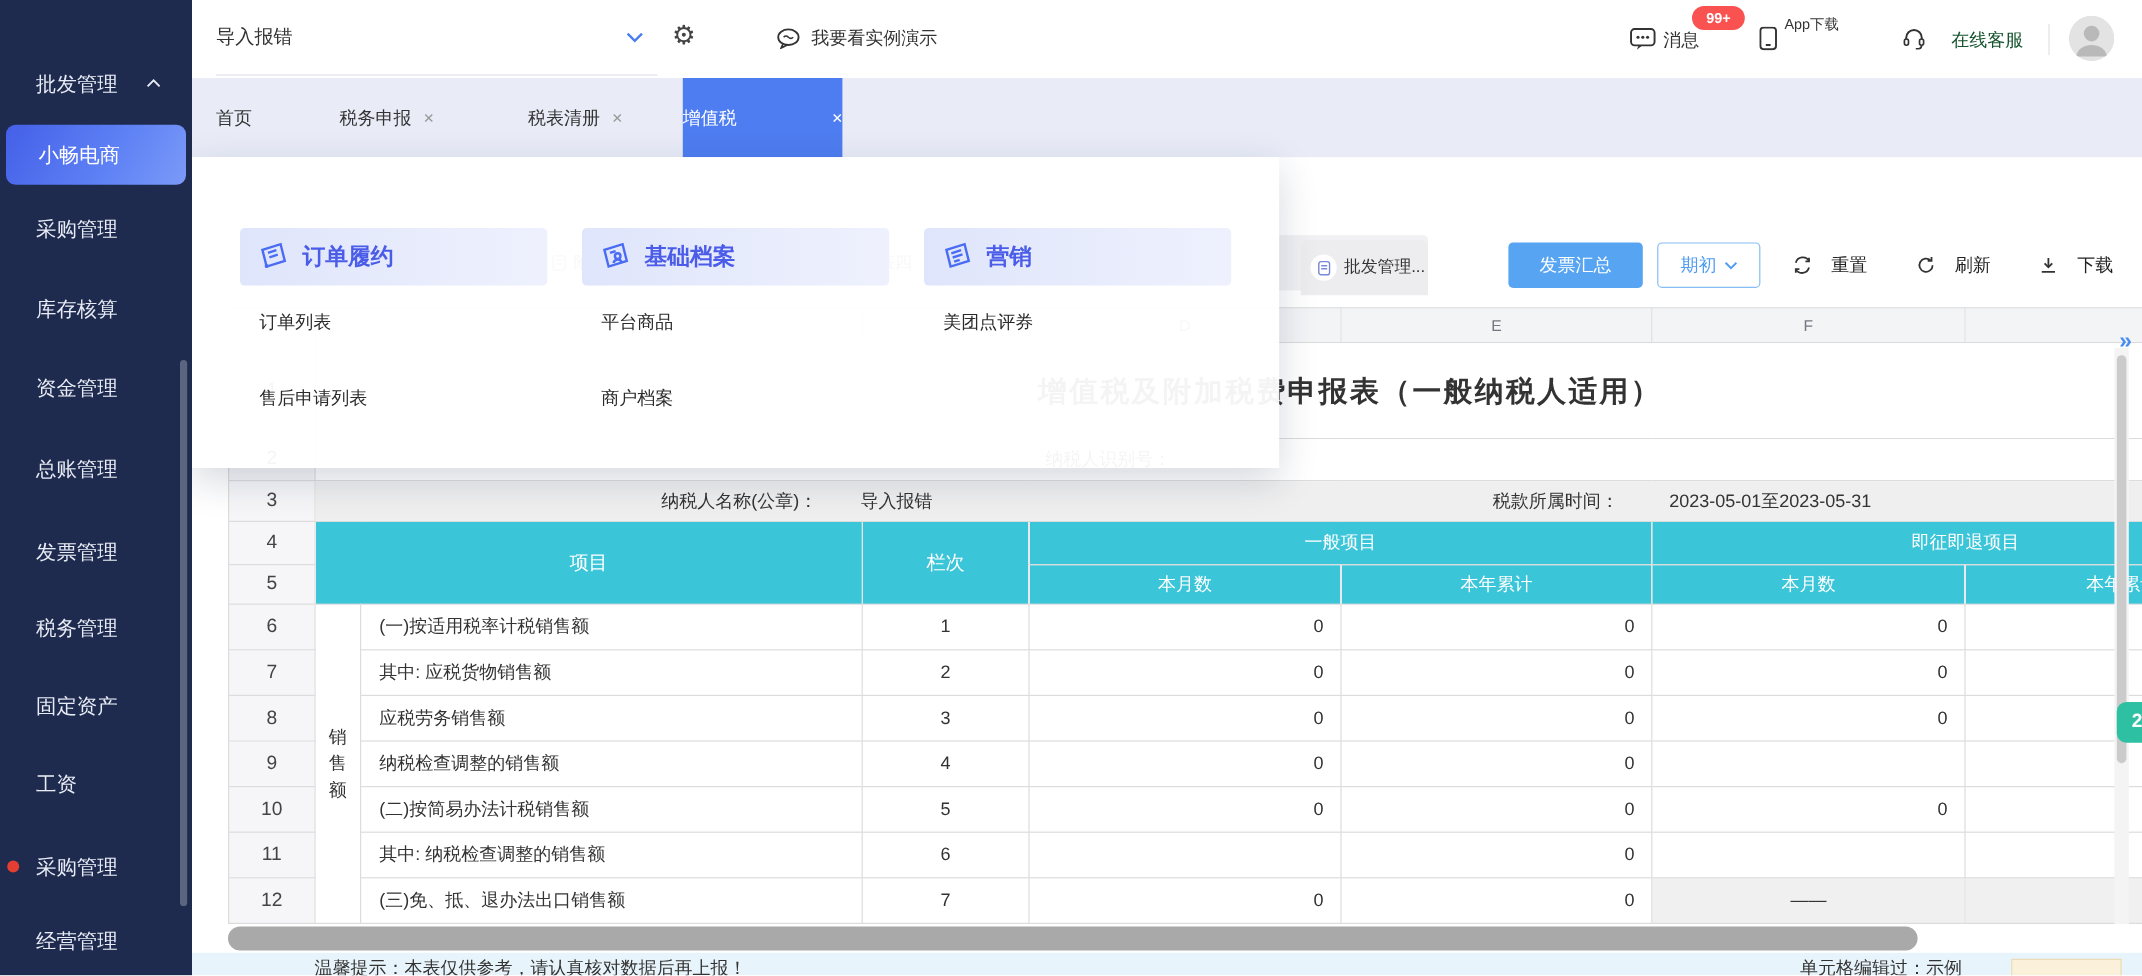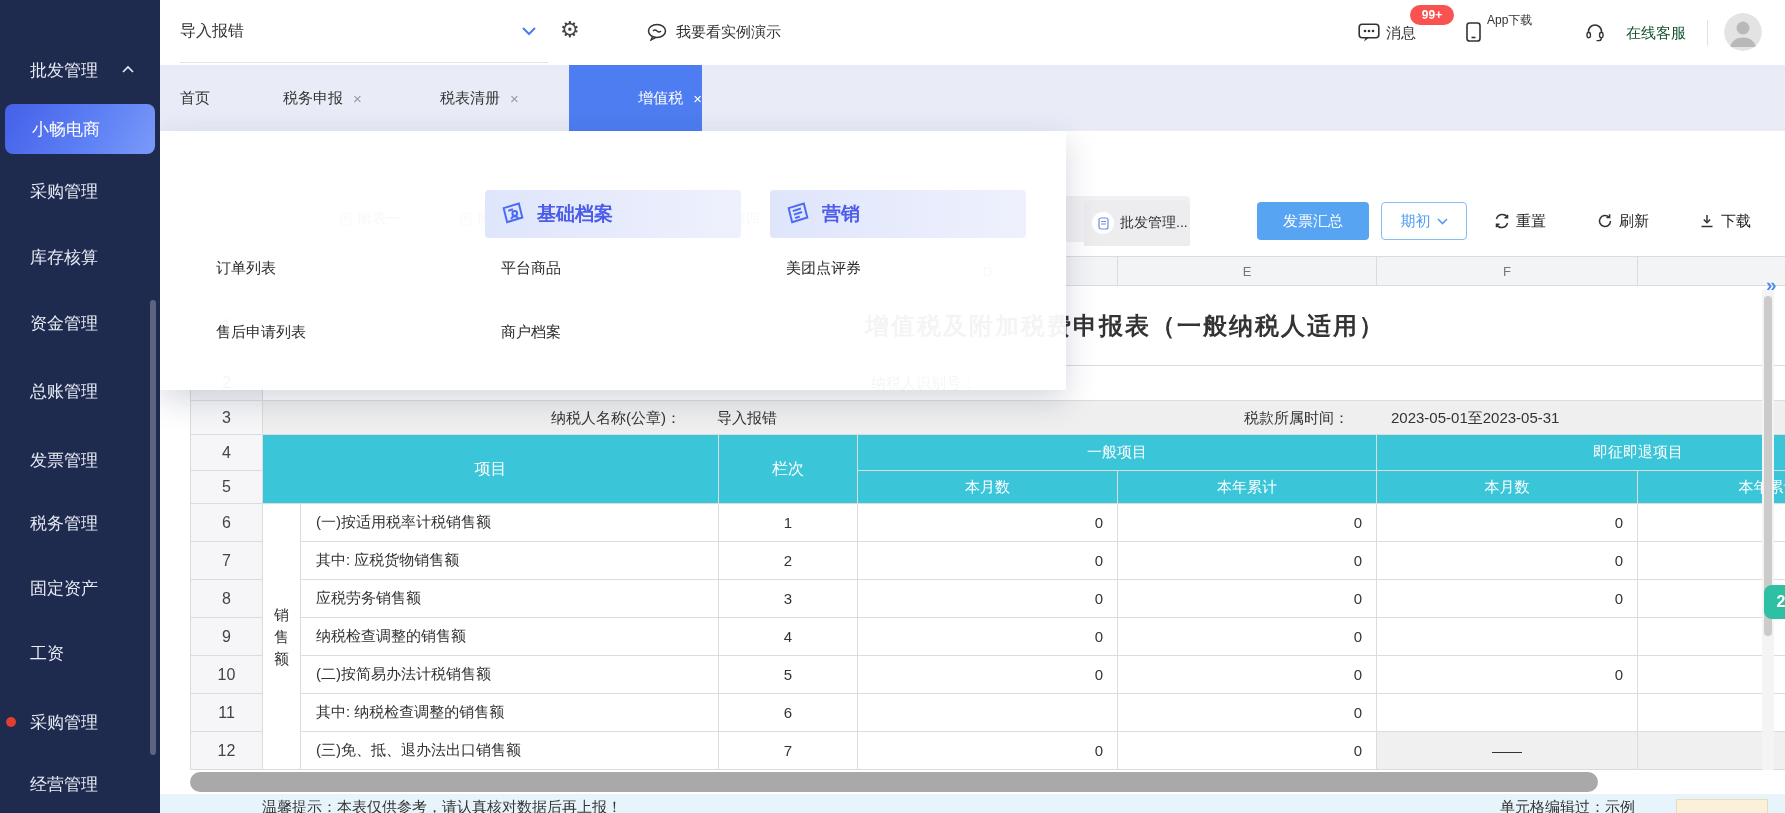--- a/index.html
+++ b/index.html
@@ -37,34 +37,34 @@
   .app-text { position:absolute; left:1327px; top:12px; font-size:12px; color:#333; cursor:pointer; }
   .svc-icon { position:absolute; left:1425px; top:22px; }
   .svc-text { position:absolute; left:1450px; top:24px; font-size:15px; color:#14532d; cursor:pointer;margin-left:16px; }
   .tb-div { position:absolute; left:1547px; top:20px; width:1px; height:26px; background:#e2e2e2; }
   .avatar { position:absolute; left:1564px; top:13px; width:38px; height:38px; border-radius:50%; overflow:hidden; cursor:pointer; }
 
   
   .tabrow { position:absolute; left:160px; top:65px; width:1625px; height:66px; background:#e9ecf7; z-index:6; }
   .tab { position:absolute; top:0; height:66px; display:flex; align-items:center; gap:10px; font-size:15px; color:#333; cursor:pointer; }
   .tab .x { color:#999; font-size:15px; }
-  .tab.active { background:#4e7df1; color:#fff; justify-content:flex-end; }
+  .tab.active { background:#4e7df1; color:#fff; justify-content:space-between; }
   .tab.active .x { color:#fff; }
 
   
   .strip { position:absolute; left:300px; top:196px; width:890px; height:46px; background:#f1f1f3; border-radius:4px; z-index:1; }
   .subtab { position:absolute; top:0; height:46px; display:flex; align-items:center; gap:6px; font-size:14px; color:#666; cursor:pointer; }
   .chip { position:absolute; left:1084px; top:200px; width:106px; height:46px; background:#ededf0; border-radius:6px 6px 0 0;
     display:flex; align-items:center; gap:6px; padding-left:8px; font-size:14px; color:#333; cursor:pointer; z-index:2; }
   .chip-circle { width:22px; height:22px; border-radius:50%; background:#fff; display:flex; align-items:center; justify-content:center; }
   .btn-primary { position:absolute; left:1257px; top:202px; width:112px; height:38px; background:#57a4f3; border-radius:4px;
     color:#fff; font-size:15px; display:flex; align-items:center; justify-content:center; cursor:pointer; z-index:2; }
   .btn-outline { position:absolute; left:1381px; top:202px; width:86px; height:38px; background:#fff; border:1px solid #85bdf4;
     border-radius:4px; color:#4f9cf0; font-size:15px; display:flex; align-items:center; justify-content:center; gap:6px; cursor:pointer; z-index:2; }
-  .btn-text { position:absolute; top:202px; height:38px; display:flex; align-items:center; gap:6px; font-size:15px; color:#222; cursor:pointer; z-index:2; }
+  .btn-text { position:absolute; top:202px; height:38px; display:flex; align-items:center; gap:16px; font-size:15px; color:#222; cursor:pointer; z-index:2; }
 
   
   table.sheet { position:absolute; left:190px; top:256px; width:1710px; border-collapse:collapse; table-layout:fixed; z-index:1; }
   table.sheet td, table.sheet th { border:1px solid #dcdcdc; font-weight:normal; overflow:hidden; }
   tr.letters td { height:29px; background:#f3f4f6; color:#737780; font-size:13px; text-align:center; }
   td.num { background:#f6f6f8; color:#444; font-size:16px; text-align:center; }
   tr.r1 td { height:80px; } tr.r2 td { height:35px; } tr.r3 td { height:34px; background-clip:padding-box; }
   tr.r4 th { height:36px;margin-top:36px; } tr.r5 th { height:33px; }
   tr.data td { height:38px; }
   .relcell { position:relative; background:#fff; }
@@ -321,20 +321,28 @@
   <div class="vthumb"></div>
   <div class="expand">»</div>
   <div class="greenbadge">2</div>
 
   <div class="footer"></div>
   <div class="hint">温馨提示：本表仅供参考，请认真核对数据后再上报！</div>
   <div class="legend">单元格编辑过：示例</div>
   <div class="swatch"></div>
 
   <div class="panel">
+    <div class="pill" style="left:40px">
+      <svg width="28" height="28" viewBox="0 0 24 24" fill="none" stroke="#4a6cf5" stroke-width="1.7">
+          <path d="M4 7 17 3l3 12-13 4z"></path>
+          <path d="M8 9.2l6-1.9M9 12.4l6-1.9"></path>
+          <circle cx="7" cy="18.6" r="1.4" fill="#4a6cf5" stroke="none"></circle>
+        </svg>
+      <span>订单履约</span>
+    </div>
     <div class="pill" style="left:610px">
       <svg width="28" height="28" viewBox="0 0 24 24" fill="none" stroke="#4a6cf5" stroke-width="1.7">
           <path d="M4 7 17 3l3 12-13 4z"></path>
           <path d="M7.5 9.5l7-2.2M8.5 12.5l7-2.2M9.5 15.5l4-1.3"></path>
         </svg>
       <span>营销</span>
     </div>
     <div class="pill" style="left:325px">
       <svg width="28" height="28" viewBox="0 0 24 24" fill="none" stroke="#4a6cf5" stroke-width="1.7">
           <path d="M4 7 17 3l3 12-13 4z"></path>

